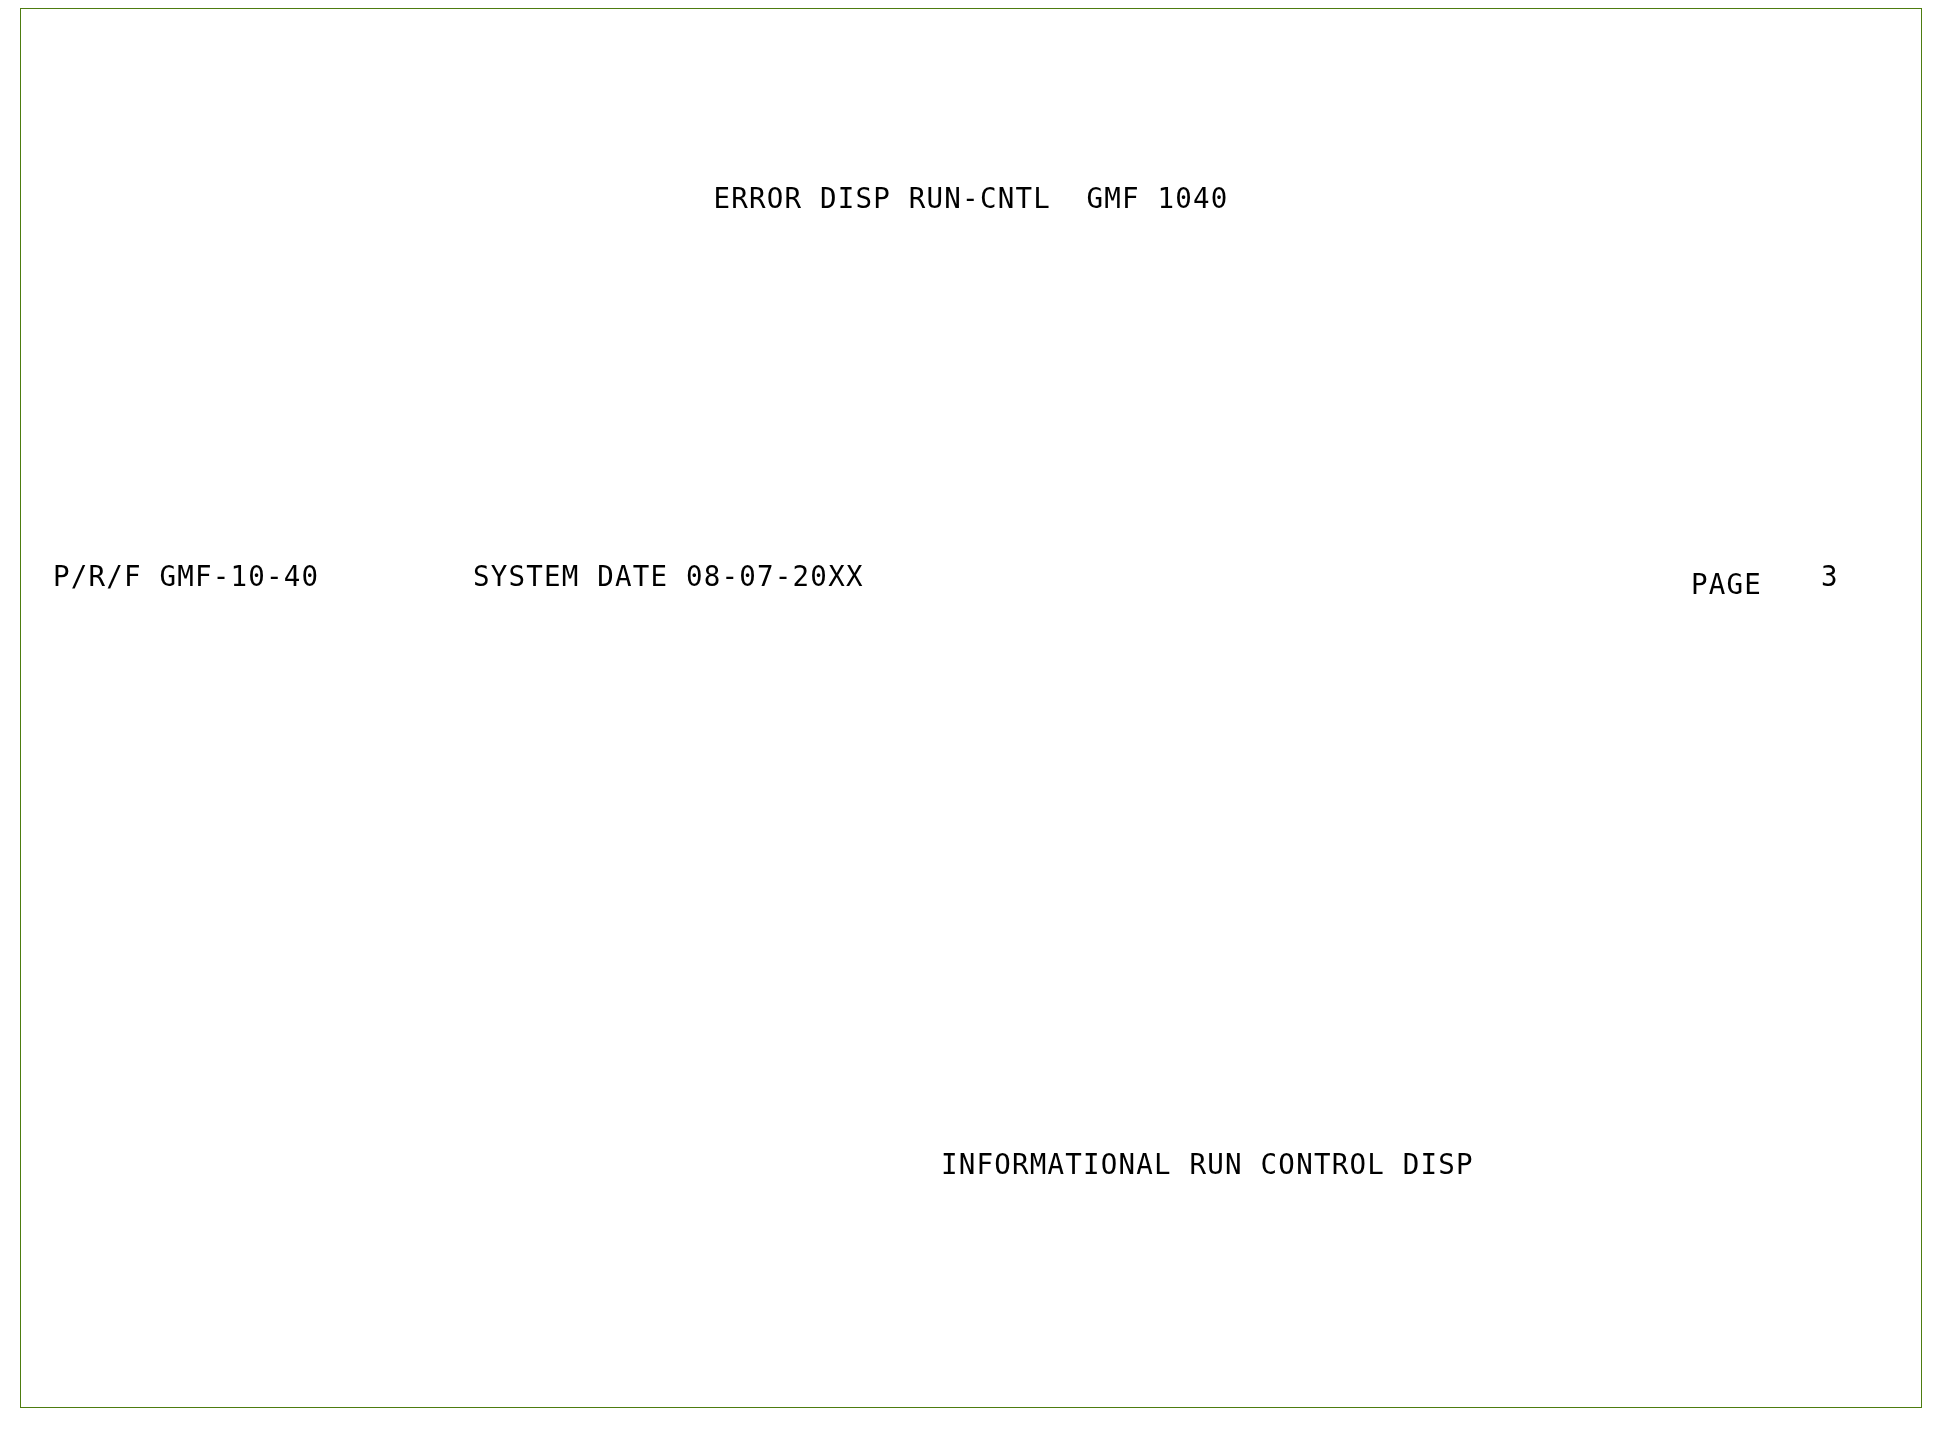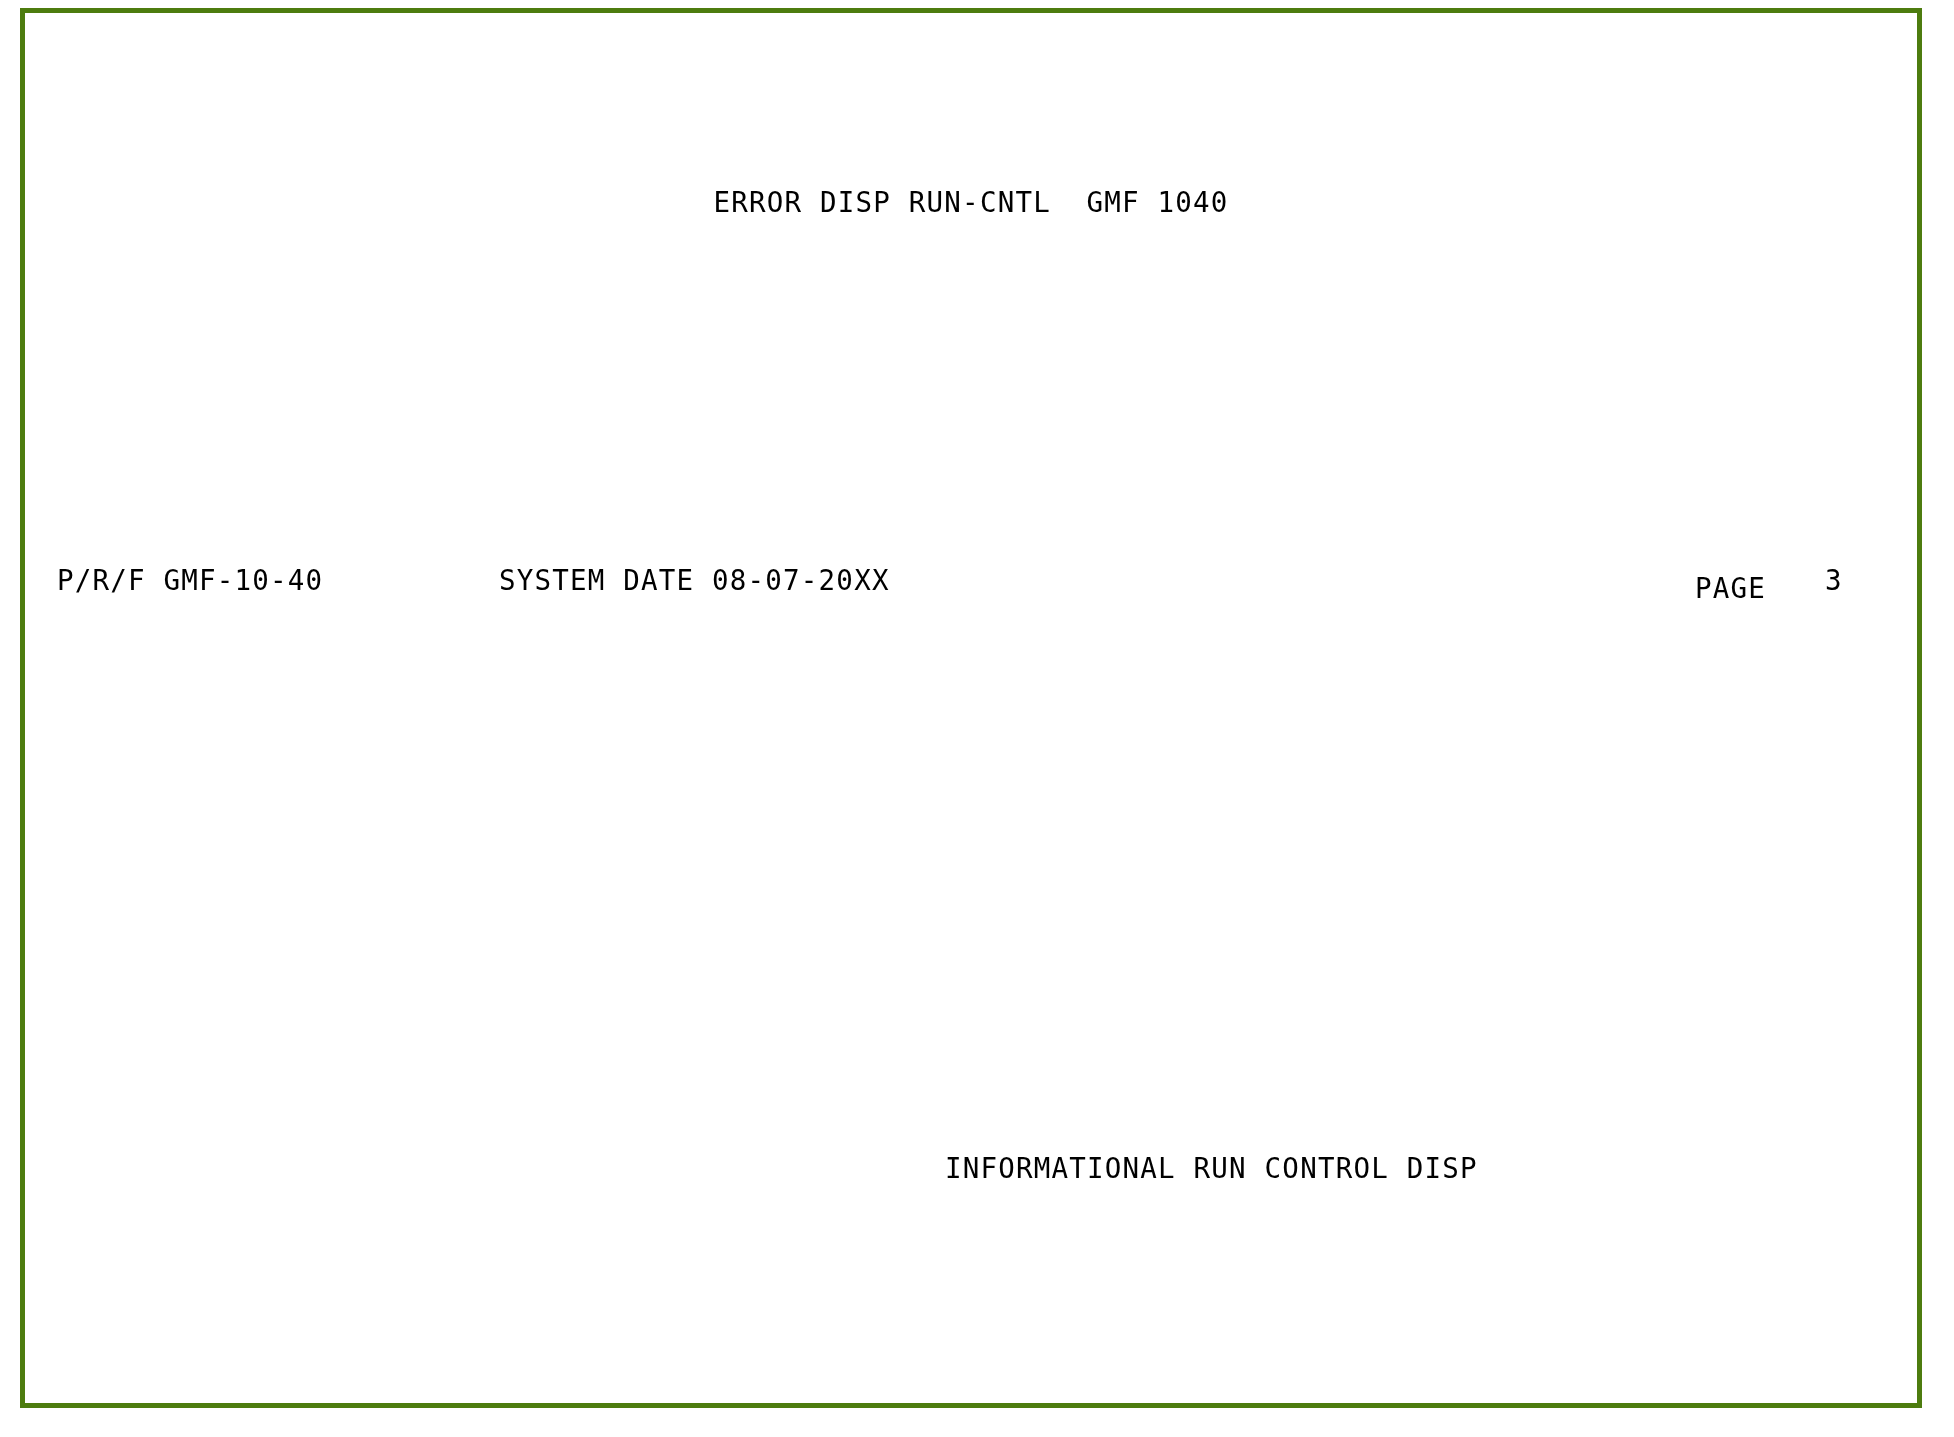--- a/index.html
+++ b/index.html
@@ -11,21 +11,21 @@
     width: 1954px;
     height: 1437px;
     font-family: "DejaVu Sans Mono", monospace;
   }
   .page {
     position: absolute;
     left: 20px;
     top: 8px;
     width: 1902px;
     height: 1400px;
-    border: 5px solid #4d7c0f;
+    border: 1px solid #4d7c0f;
     background: #ffffff;
     box-sizing: border-box;
     overflow: hidden;
   }
   .report {
     position: absolute;
     left: 0;
     top: 0;
     width: 100%;
     height: 100%;
@@ -57,21 +57,21 @@
     
     <div class="row" style="top:0;height:42px;">
       <span class="col" style="left:0;width:100%;text-align:center;">ERROR DISP RUN-CNTL  GMF 1040</span>
     </div>
 
     <div class="row blank"></div>
 
     
     <div class="row">
       <span class="col" style="left:32px;">P/R/F GMF-10-40</span>
-      <span class="col" style="left:474px;">SYSTEM DATE 08-07-20XX</span>
+      <span class="col" style="left:452px;">SYSTEM DATE 08-07-20XX</span>
       <span class="col" style="left:1670px;margin-top:8px;">PAGE</span>
       <span class="col" style="left:1800px;">3</span>
     </div>
 
     
 
     <div class="row blank"></div>
     <div class="row blank"></div>
 
     

